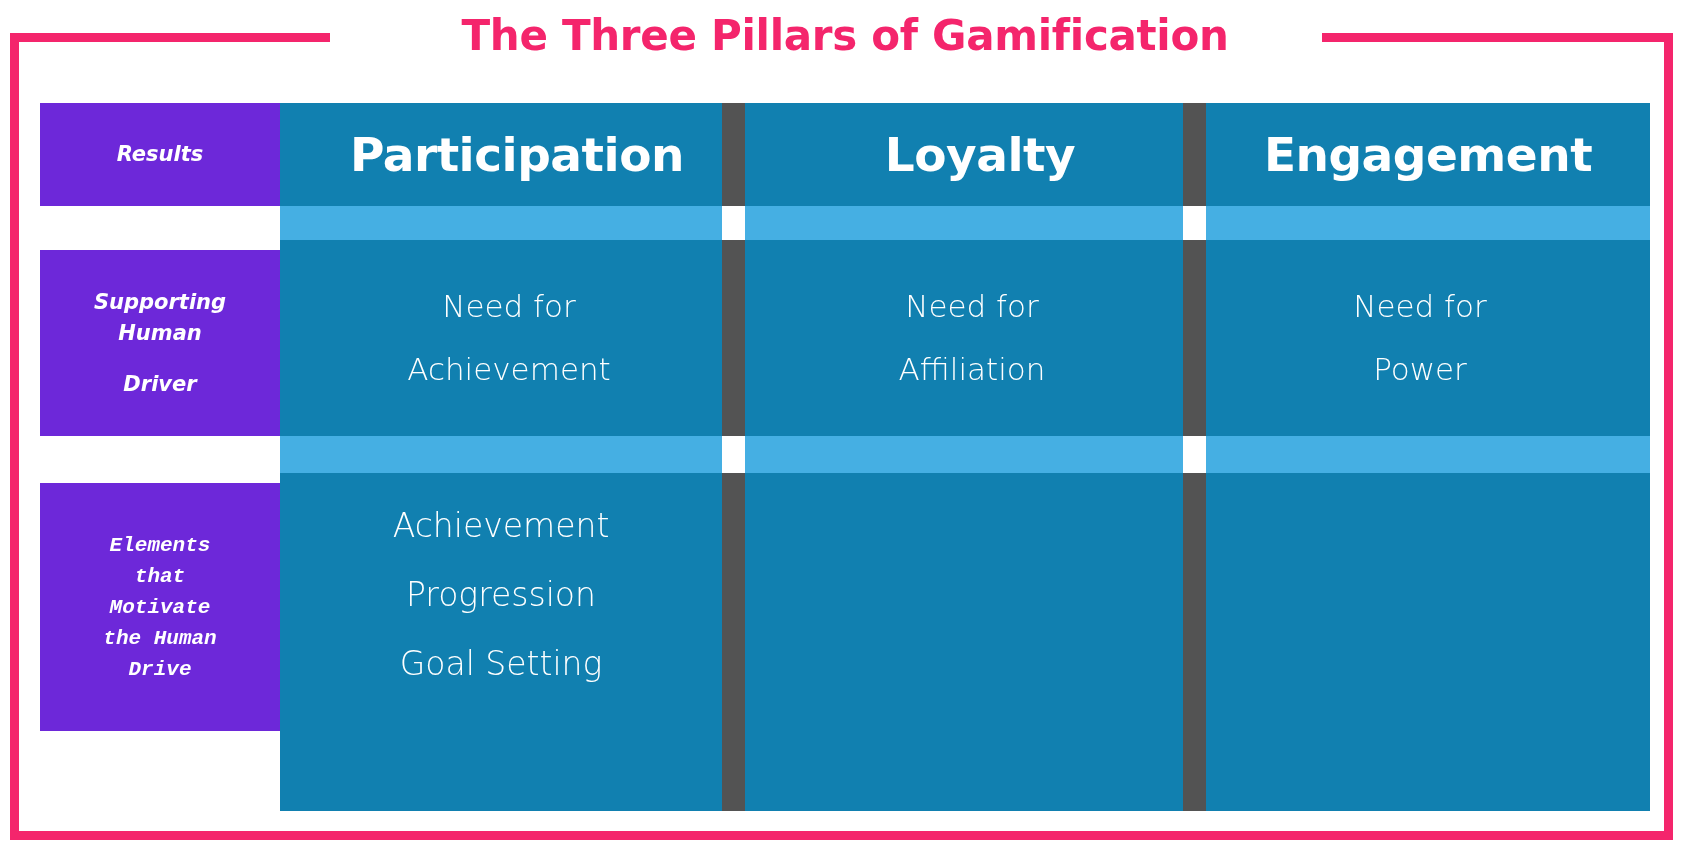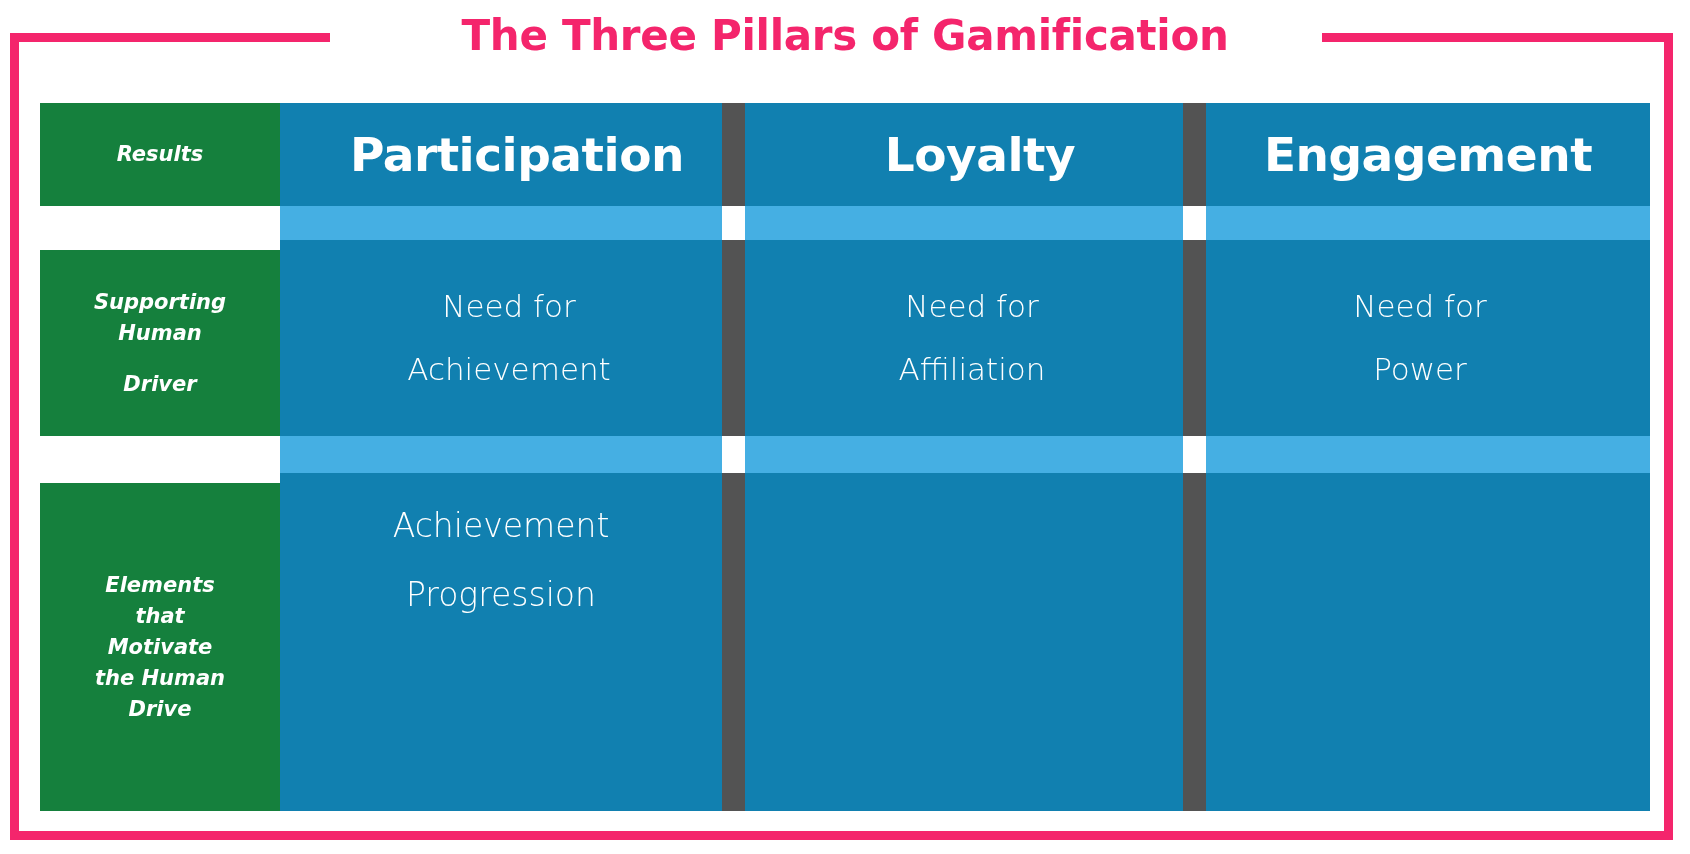--- a/index.html
+++ b/index.html
@@ -51,35 +51,35 @@
     left:40px; top:103px;
     width:1610px; height:708px;
   }
 
   .block{position:absolute;box-sizing:border-box;}
 
   
   .lab{
     left:0;
     width:240px;
-    background:#15803d;
+    background:#6d28d9;
     color:#ffffff;
     font-style:italic;
     font-weight:bold;
     font-size:21px;
     line-height:31px;
     display:flex;
     align-items:center;
     justify-content:center;
     text-align:center;
     padding:0 14px;
   }
   #lab-results{top:0;height:103px;}
   #lab-driver{top:147px;height:186px;}
-  #lab-elements{top:380px;height:328px;}
+  #lab-elements{top:380px;height:248px;font-family:Liberation Mono, monospace;}
 
   
   .content{
     left:240px;
     width:1370px;
     background:#1180B0;
   }
   #row-results{top:0;height:103px;}
   #row-driver{top:137px;height:196px;}
   #row-elements{top:370px;height:338px;}
@@ -190,20 +190,21 @@
   <div class="cell c1 head-cell">
     <span>Participation</span>
   </div>
   <div class="cell c1 driver-cell">
     <span class="eline">Need for</span>
     <span class="eline">Achievement</span>
   </div>
   <div class="cell c1 elem-cell">
     <span class="eline">Achievement</span>
     <span class="eline">Progression</span>
+    <span class="eline">Goal Setting</span>
   </div>
 
   <div class="cell c2 head-cell">
     <span>Loyalty</span>
   </div>
   <div class="cell c2 driver-cell">
     <span class="eline">Need for</span>
     <span class="eline">Affiliation</span>
   </div>
 

